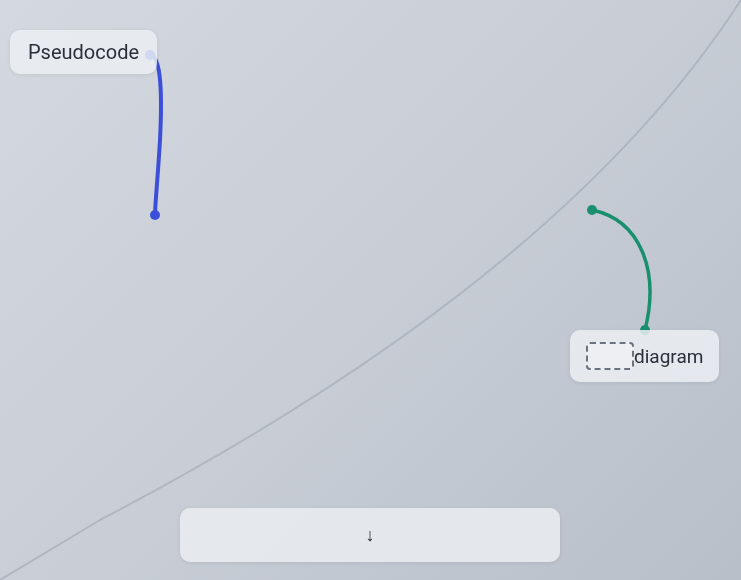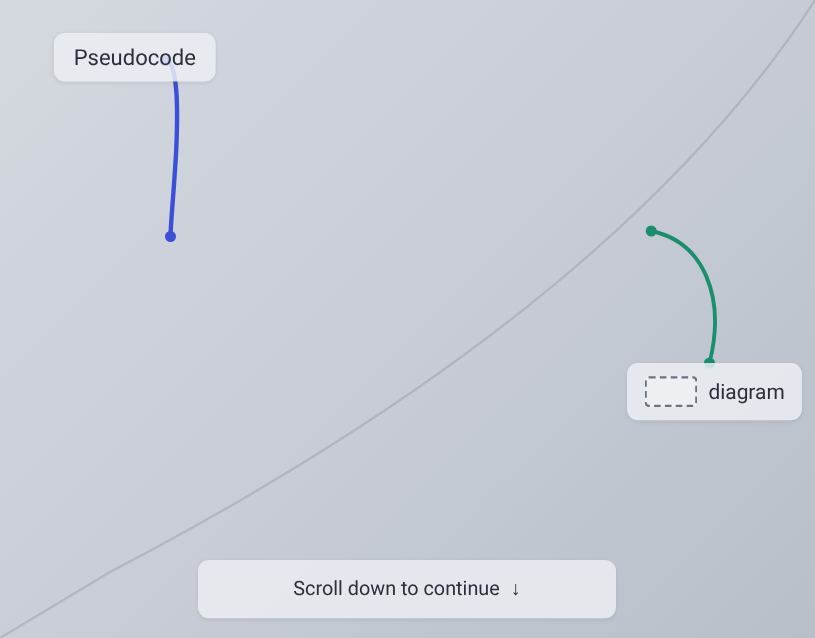--- a/index.html
+++ b/index.html
@@ -27,37 +27,36 @@
       padding: 14px 22px;
       color: #2a2f3a;
       font-size: 18px;
       box-shadow: 0 1px 4px rgba(0,0,0,0.08);
     }
     .node-pseudocode {
       top: 30px;
       left: 10px;
       font-size: 20px;
       padding: 10px 18px;
-      margin-left: 39px;
     }
     .node-question {
       top: 170px;
       left: 170px;
       width: 420px;
       text-align: center;
       font-size: 20px;
       line-height: 1.5;
       padding: 18px 24px;
     }
     .node-diagram {
       top: 330px;
       left: 570px;
       display: flex;
       align-items: center;
-      gap: 10px;
+      gap: 0;
       font-size: 19px;
       padding: 12px 16px;
     }
     .blank-box {
       width: 48px;
       height: 28px;
       border: 2px dashed #6b7280;
       border-radius: 4px;
       background: rgba(255,255,255,0.3);
     }
@@ -120,17 +119,16 @@
     <span>Pseudocode</span>
   </div>
 
 
   <div class="node node-diagram">
     <div class="blank-box"></div>
     <span>diagram</span>
   </div>
 
   <div class="continue-bar">
-    <span>Scroll down to continue</span>
     <span class="arrow-down">↓</span>
   </div>
 
 </div>
 
 </body></html>

